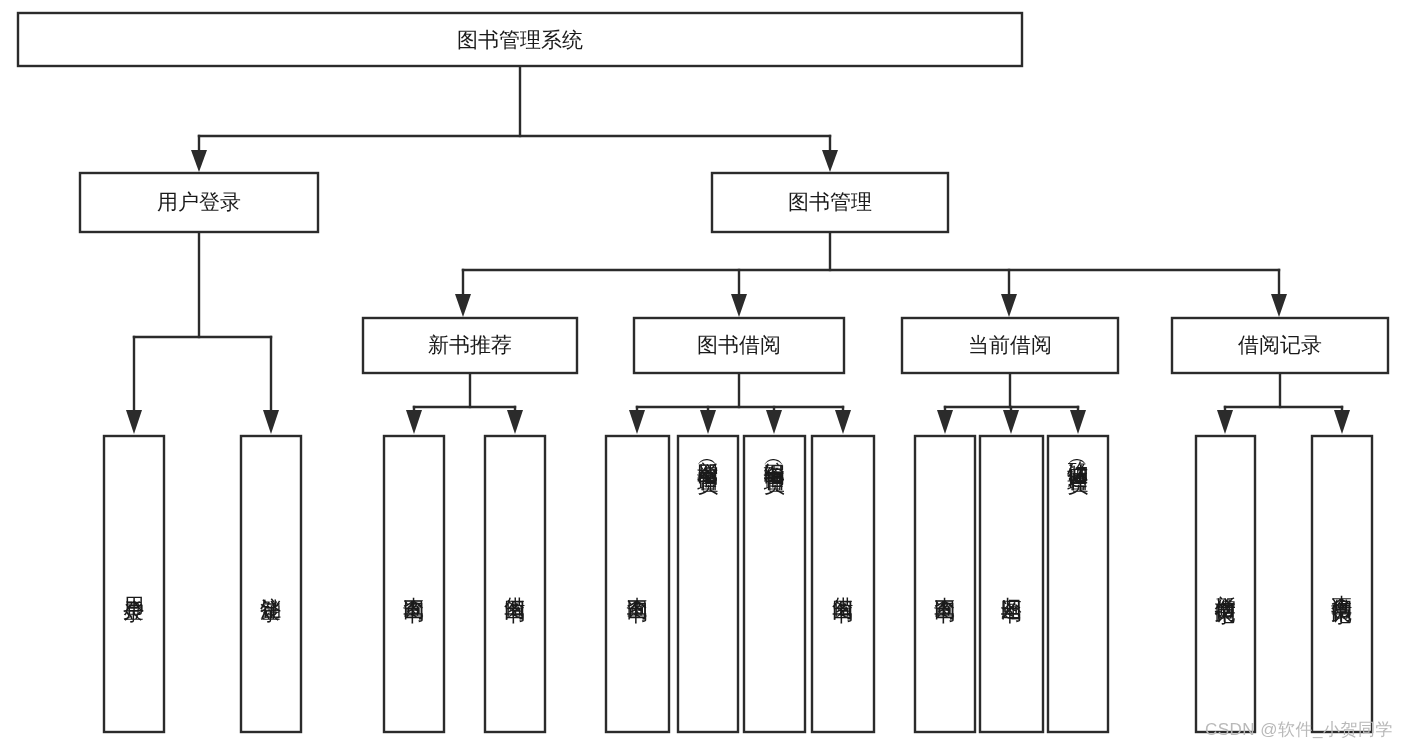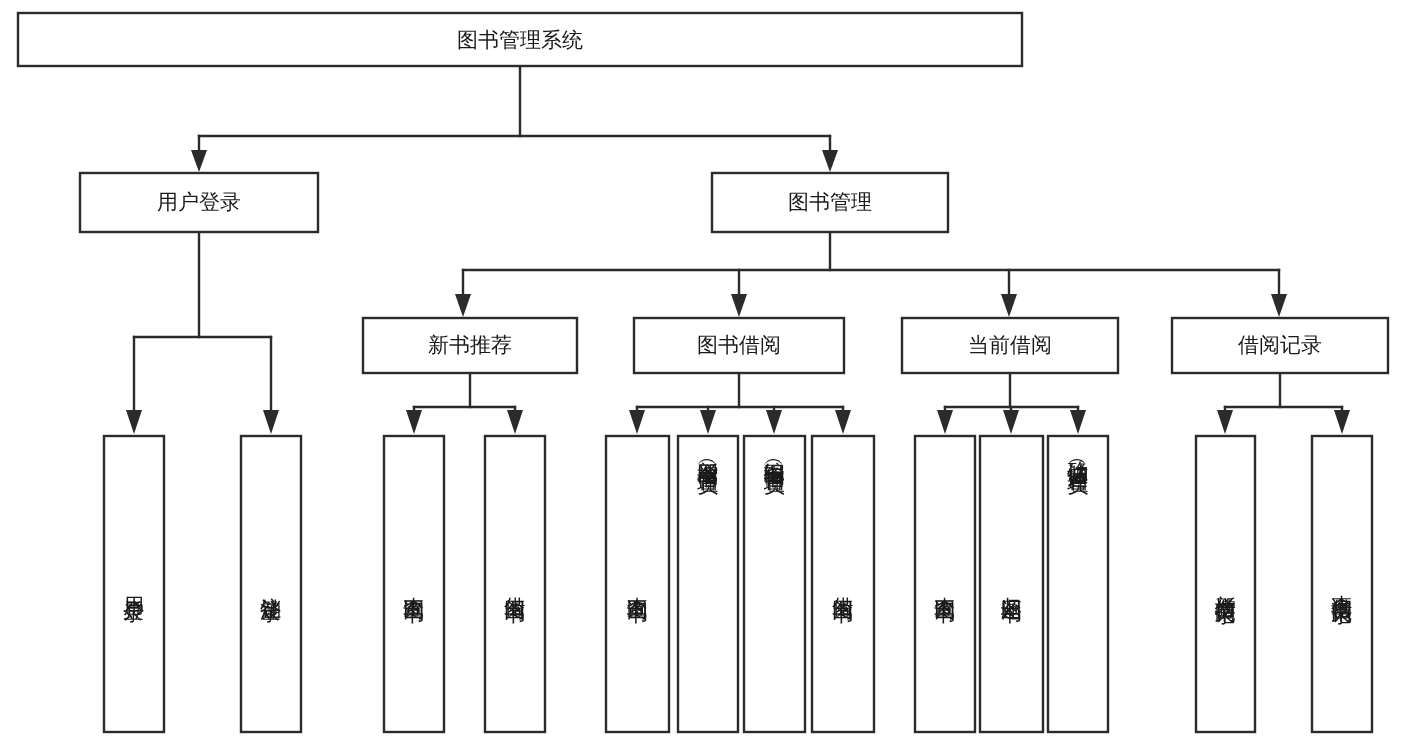--- a/index.html
+++ b/index.html
@@ -201,14 +201,15 @@
   <div class="node-label-v" style="left:606px;  top:436px; width:63px; height:296px;">查询图书</div>
   <div class="node-label-v" style="left:678px;  top:436px; width:60px; height:296px; justify-content:flex-start; padding-top:8px; box-sizing:border-box;">新增图书（管理员）</div>
   <div class="node-label-v" style="left:744px;  top:436px; width:61px; height:296px; justify-content:flex-start; padding-top:8px; box-sizing:border-box;">编辑图书（管理员）</div>
   <div class="node-label-v" style="left:812px;  top:436px; width:62px; height:296px;">借阅图书</div>
   <div class="node-label-v" style="left:915px;  top:436px; width:60px; height:296px;">查询图书</div>
   <div class="node-label-v" style="left:980px;  top:436px; width:63px; height:296px;">归还图书</div>
   <div class="node-label-v" style="left:1048px; top:436px; width:60px; height:296px; justify-content:flex-start; padding-top:8px; box-sizing:border-box;">确认归还（管理员）</div>
   <div class="node-label-v" style="left:1196px; top:436px; width:59px; height:296px;">新增借阅记录</div>
   <div class="node-label-v" style="left:1312px; top:436px; width:60px; height:296px;">查询借阅记录</div>
 
+  <div class="watermark" style="right:12px; bottom:6px;">CSDN @软件_小贺同学</div>
 
 </div>
 
 </body></html>

